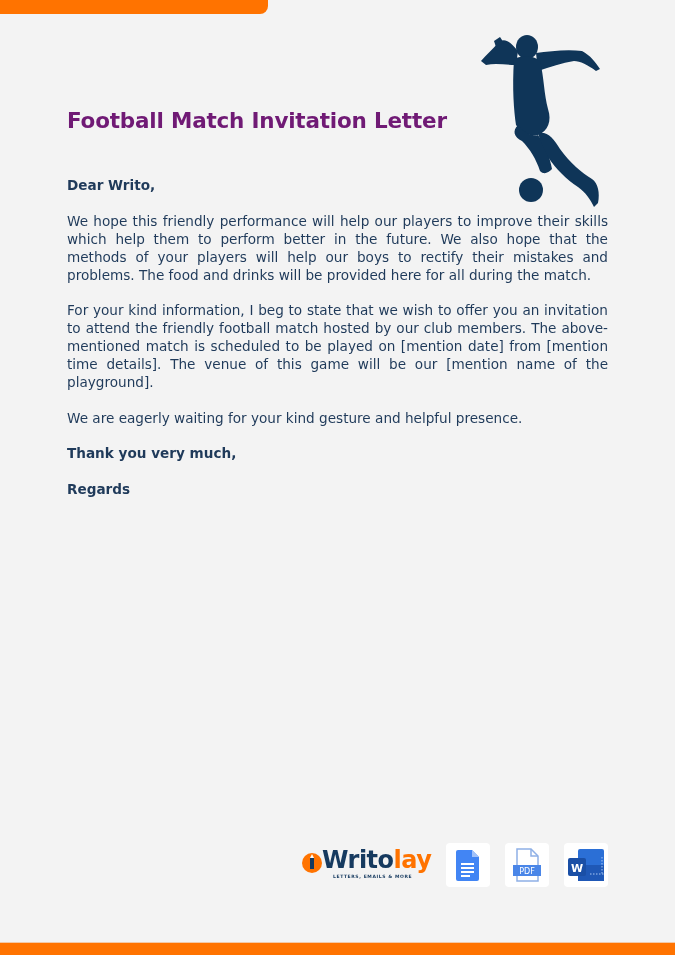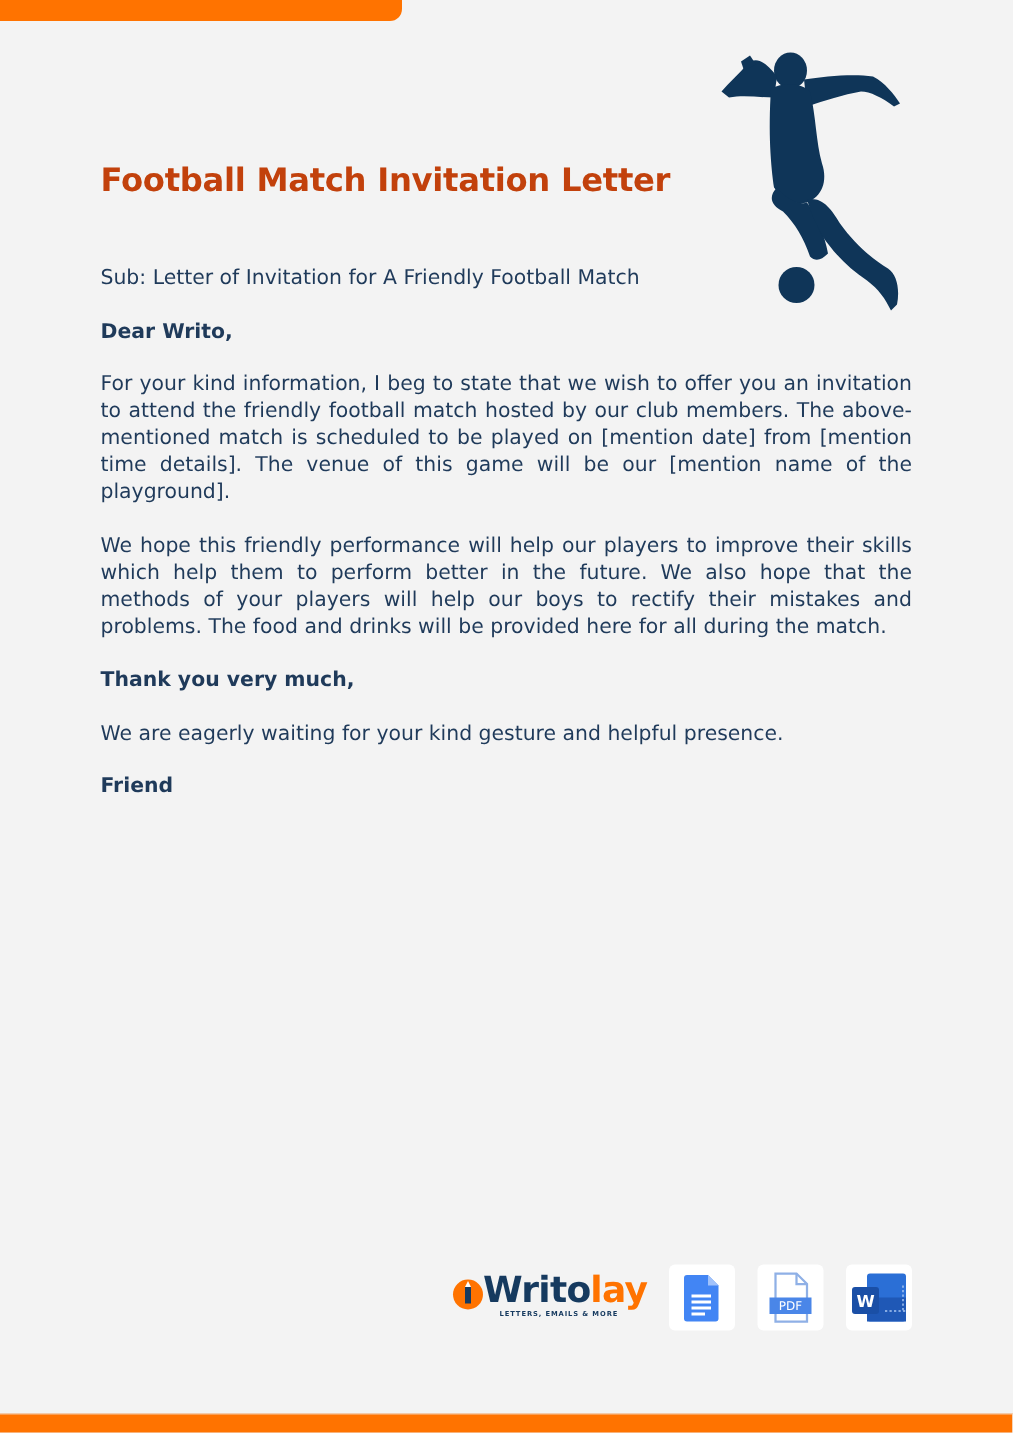--- a/index.html
+++ b/index.html
@@ -13,21 +13,21 @@
     position:absolute; left:0; top:0; width:268px; height:14px;
     background:#ff7300; border-bottom-right-radius:8px;
   }
   .bottom-bar {
     position:absolute; left:0; top:942px; width:675px; height:13px;
     background:#ff7300; border-top:1px solid #f3c9a7;
   }
   .title {
     position:absolute; left:67px; top:108px;
     font-family:"DejaVu Sans", sans-serif; font-weight:bold;
-    font-size:21.5px; color:#c2410c; letter-spacing:-0.2px;
+    font-size:21.5px; color:#701a75; letter-spacing:-0.2px;
   }
   .player {
     position:absolute; left:478px; top:33px; width:135px; height:178px;
   }
   .letter {
     position:absolute; left:67px; top:176px; width:541px;
     font-size:13.6px; line-height:18px; color:#1f3a5a;
   }
   .letter p { margin:0 0 17.5px 0; text-align:justify; }
   .letter .strong { font-weight:600; }
@@ -75,27 +75,26 @@
 
     <path d="M36 26 C44 22 56 22 62 28 C66 44 66 62 70 76 C74 88 70 98 60 102 C52 104 44 100 38 92 C36 78 34 56 36 26 Z"></path>
 
     <path d="M40 92 C46 100 56 104 60 102 C66 110 72 124 74 136 C70 140 66 142 62 138 C58 126 52 116 44 108 C36 104 34 98 40 92 Z"></path>
 
     <path d="M60 100 C70 98 76 106 82 116 C92 130 104 140 114 146 C120 150 122 160 120 170 L116 174 C112 166 108 160 100 154 C88 146 78 136 70 124 C66 116 62 108 60 100 Z"></path>
   </g>
 </svg>
 
 <div class="letter">
-  <p class="left">Sub: Letter of Invitation for A Friendly Football Match</p>
   <p class="left strong">Dear Writo,</p>
+  <p>We hope this friendly performance will help our players to improve their skills which help them to perform better in the future. We also hope that the methods of your players will help our boys to rectify their mistakes and problems. The food and drinks will be provided here for all during the match.</p>
   <p>For your kind information, I beg to state that we wish to offer you an invitation to attend the friendly football match hosted by our club members. The above-mentioned match is scheduled to be played on [mention date] from [mention time details]. The venue of this game will be our [mention name of the playground].</p>
-  <p>We hope this friendly performance will help our players to improve their skills which help them to perform better in the future. We also hope that the methods of your players will help our boys to rectify their mistakes and problems. The food and drinks will be provided here for all during the match.</p>
+  <p class="left">We are eagerly waiting for your kind gesture and helpful presence.</p>
   <p class="left strong">Thank you very much,</p>
-  <p class="left">We are eagerly waiting for your kind gesture and helpful presence.</p>
-  <p class="left strong">Friend</p>
+  <p class="left strong">Regards</p>
 </div>
 
 <div class="brand">
   <div class="brand-dot">
     <svg width="20" height="20" viewBox="0 0 20 20">
       <rect x="8" y="5" width="4" height="11" fill="#163a5f"></rect>
       <polygon points="8,5 12,5 10,1" fill="#ffffff"></polygon>
     </svg>
   </div>
   <div class="brand-word"><span>Writo</span><span class="lay">lay</span></div>

